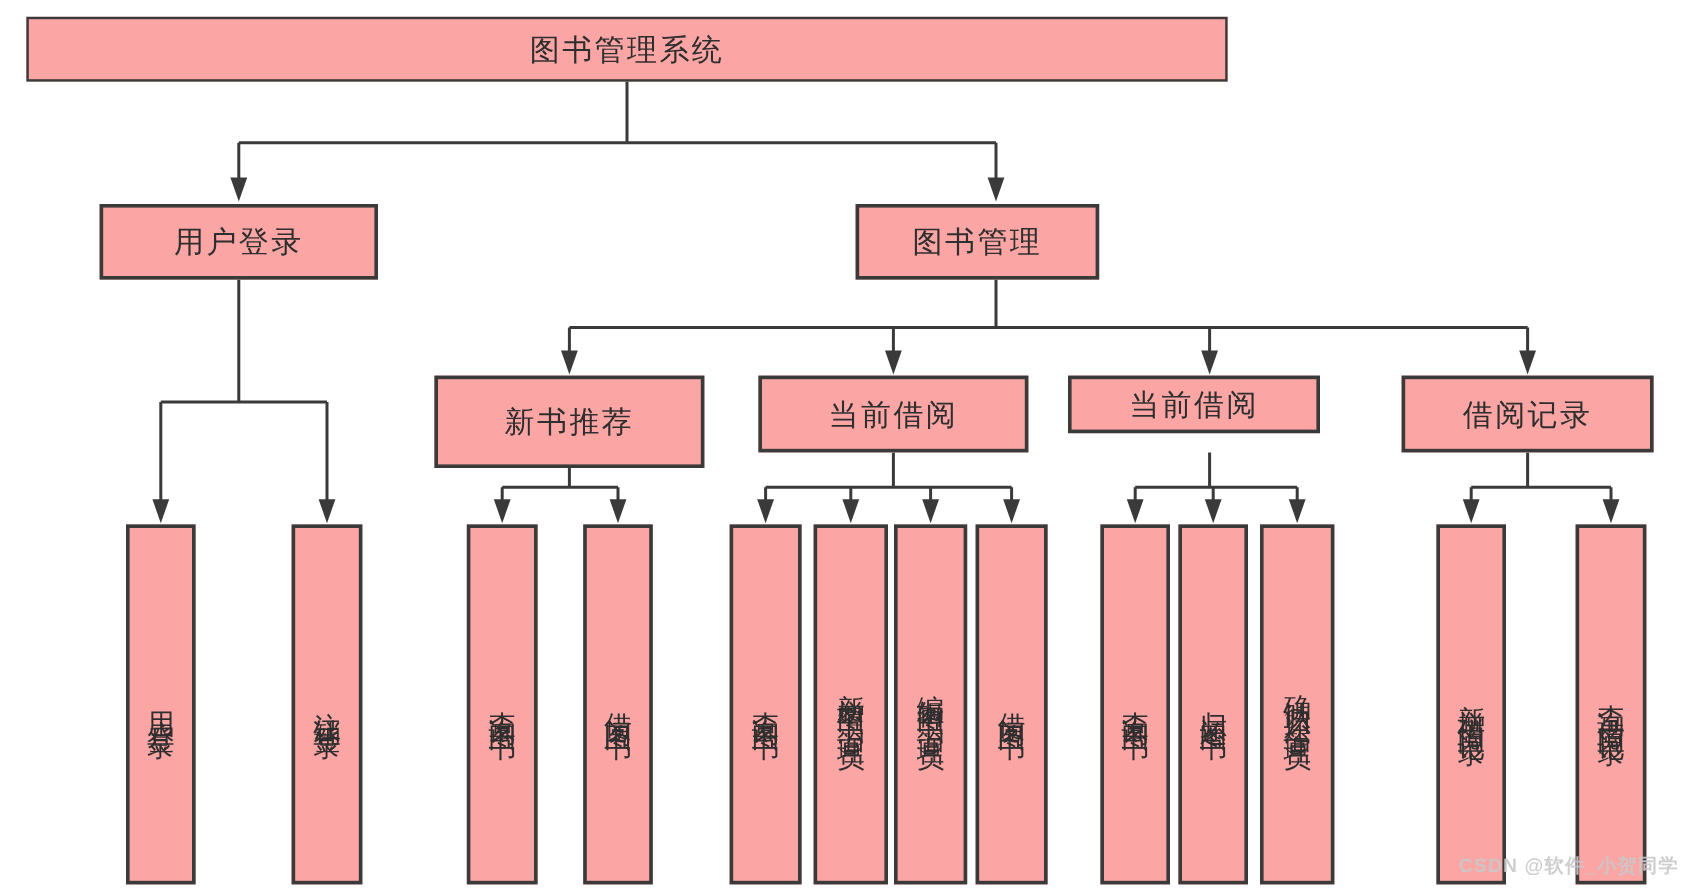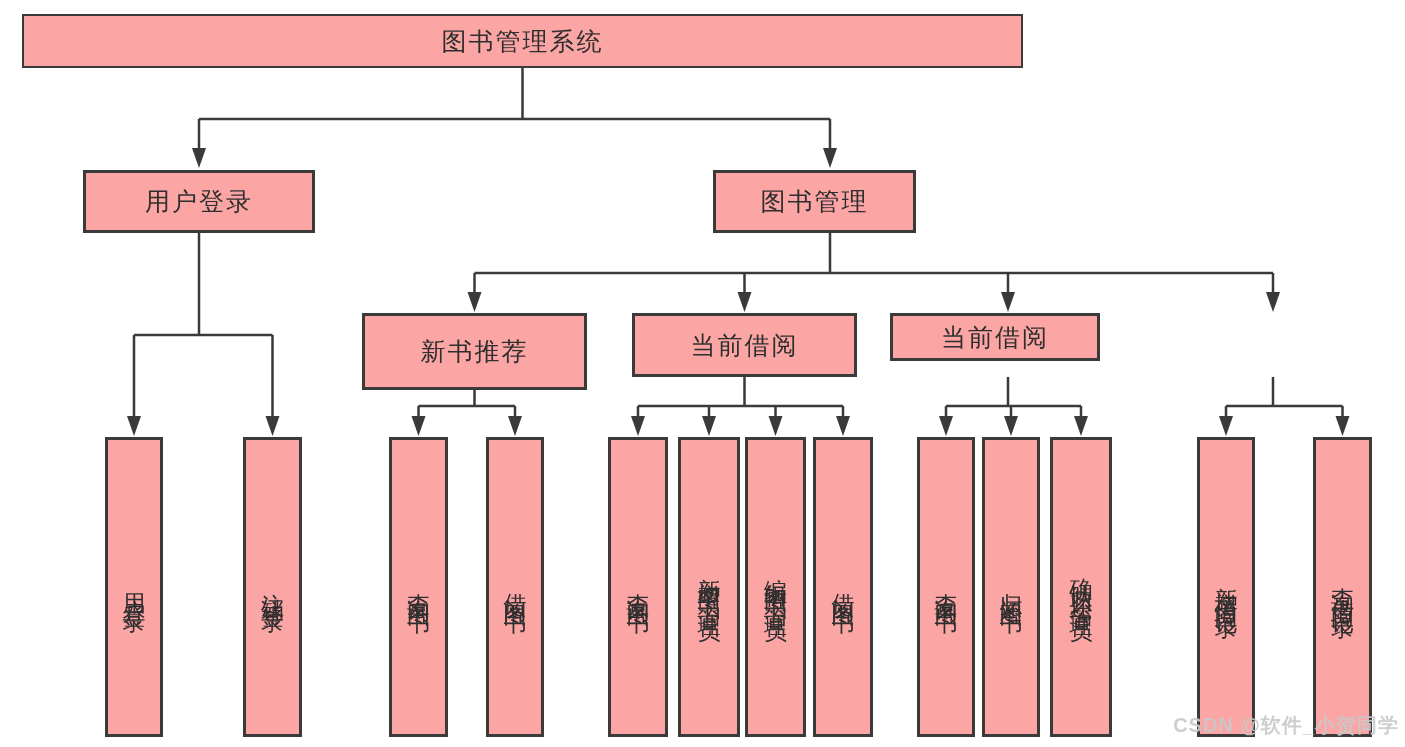--- a/index.html
+++ b/index.html
@@ -48,21 +48,21 @@
     font-size: 23px;
     line-height: 1;
     letter-spacing: 6px;
     white-space: nowrap;
   }
   .watermark {
     position: absolute;
     right: 6px;
     top: 712px;
     z-index: 5;
-    font-size: 20px;
+    font-size: 16px;
     font-weight: bold;
     letter-spacing: 1px;
     color: var(--watermark, #c9c9c9);
     opacity: 0.9;
     white-space: nowrap;
   }
 </style>
 </head>
 <body>
 
@@ -118,20 +118,23 @@
 
   <div class="node h" style="left:362px;top:313px;width:225px;height:77px">
     <span>新书推荐</span>
   </div>
   <div class="node h" style="left:632px;top:313px;width:225px;height:64px">
     <span>当前借阅</span>
   </div>
   <div class="node h" style="left:890px;top:313px;width:210px;height:48px">
     <span>当前借阅</span>
   </div>
+  <div class="node h" style="left:1168px;top:313px;width:210px;height:64px">
+    <span>借阅记录</span>
+  </div>
 
   <div class="node v" style="left:105px;top:437px;width:58px;height:300px">
     <span>用户登录</span>
   </div>
   <div class="node v" style="left:243px;top:437px;width:59px;height:300px">
     <span>注销登录</span>
   </div>
   <div class="node v" style="left:389px;top:437px;width:59px;height:300px">
     <span>查询图书</span>
   </div>

